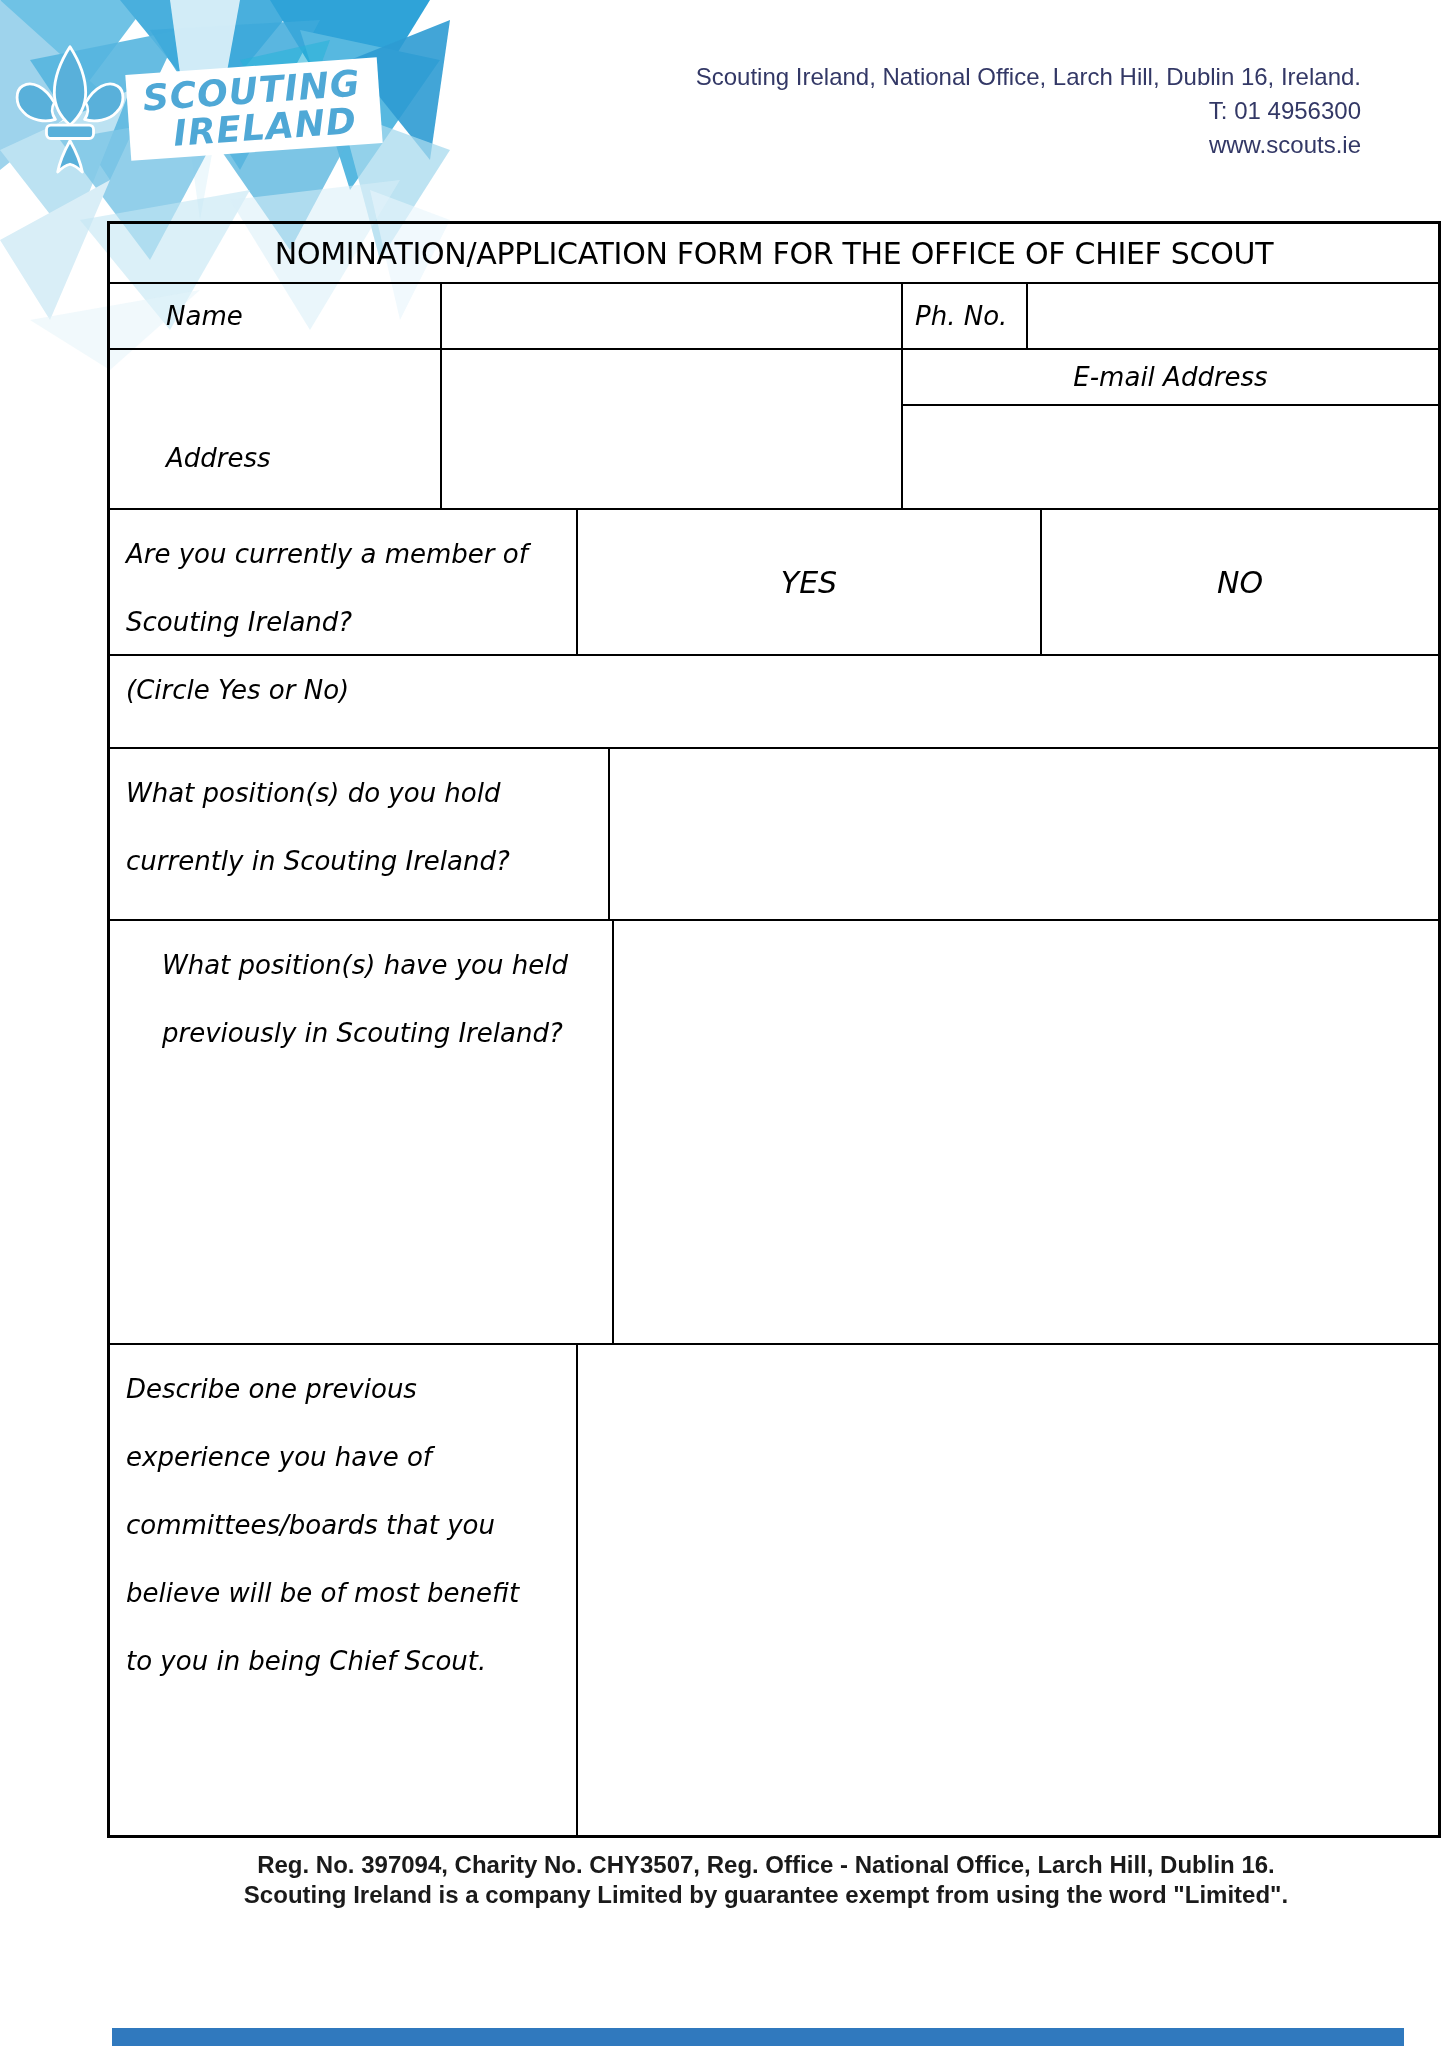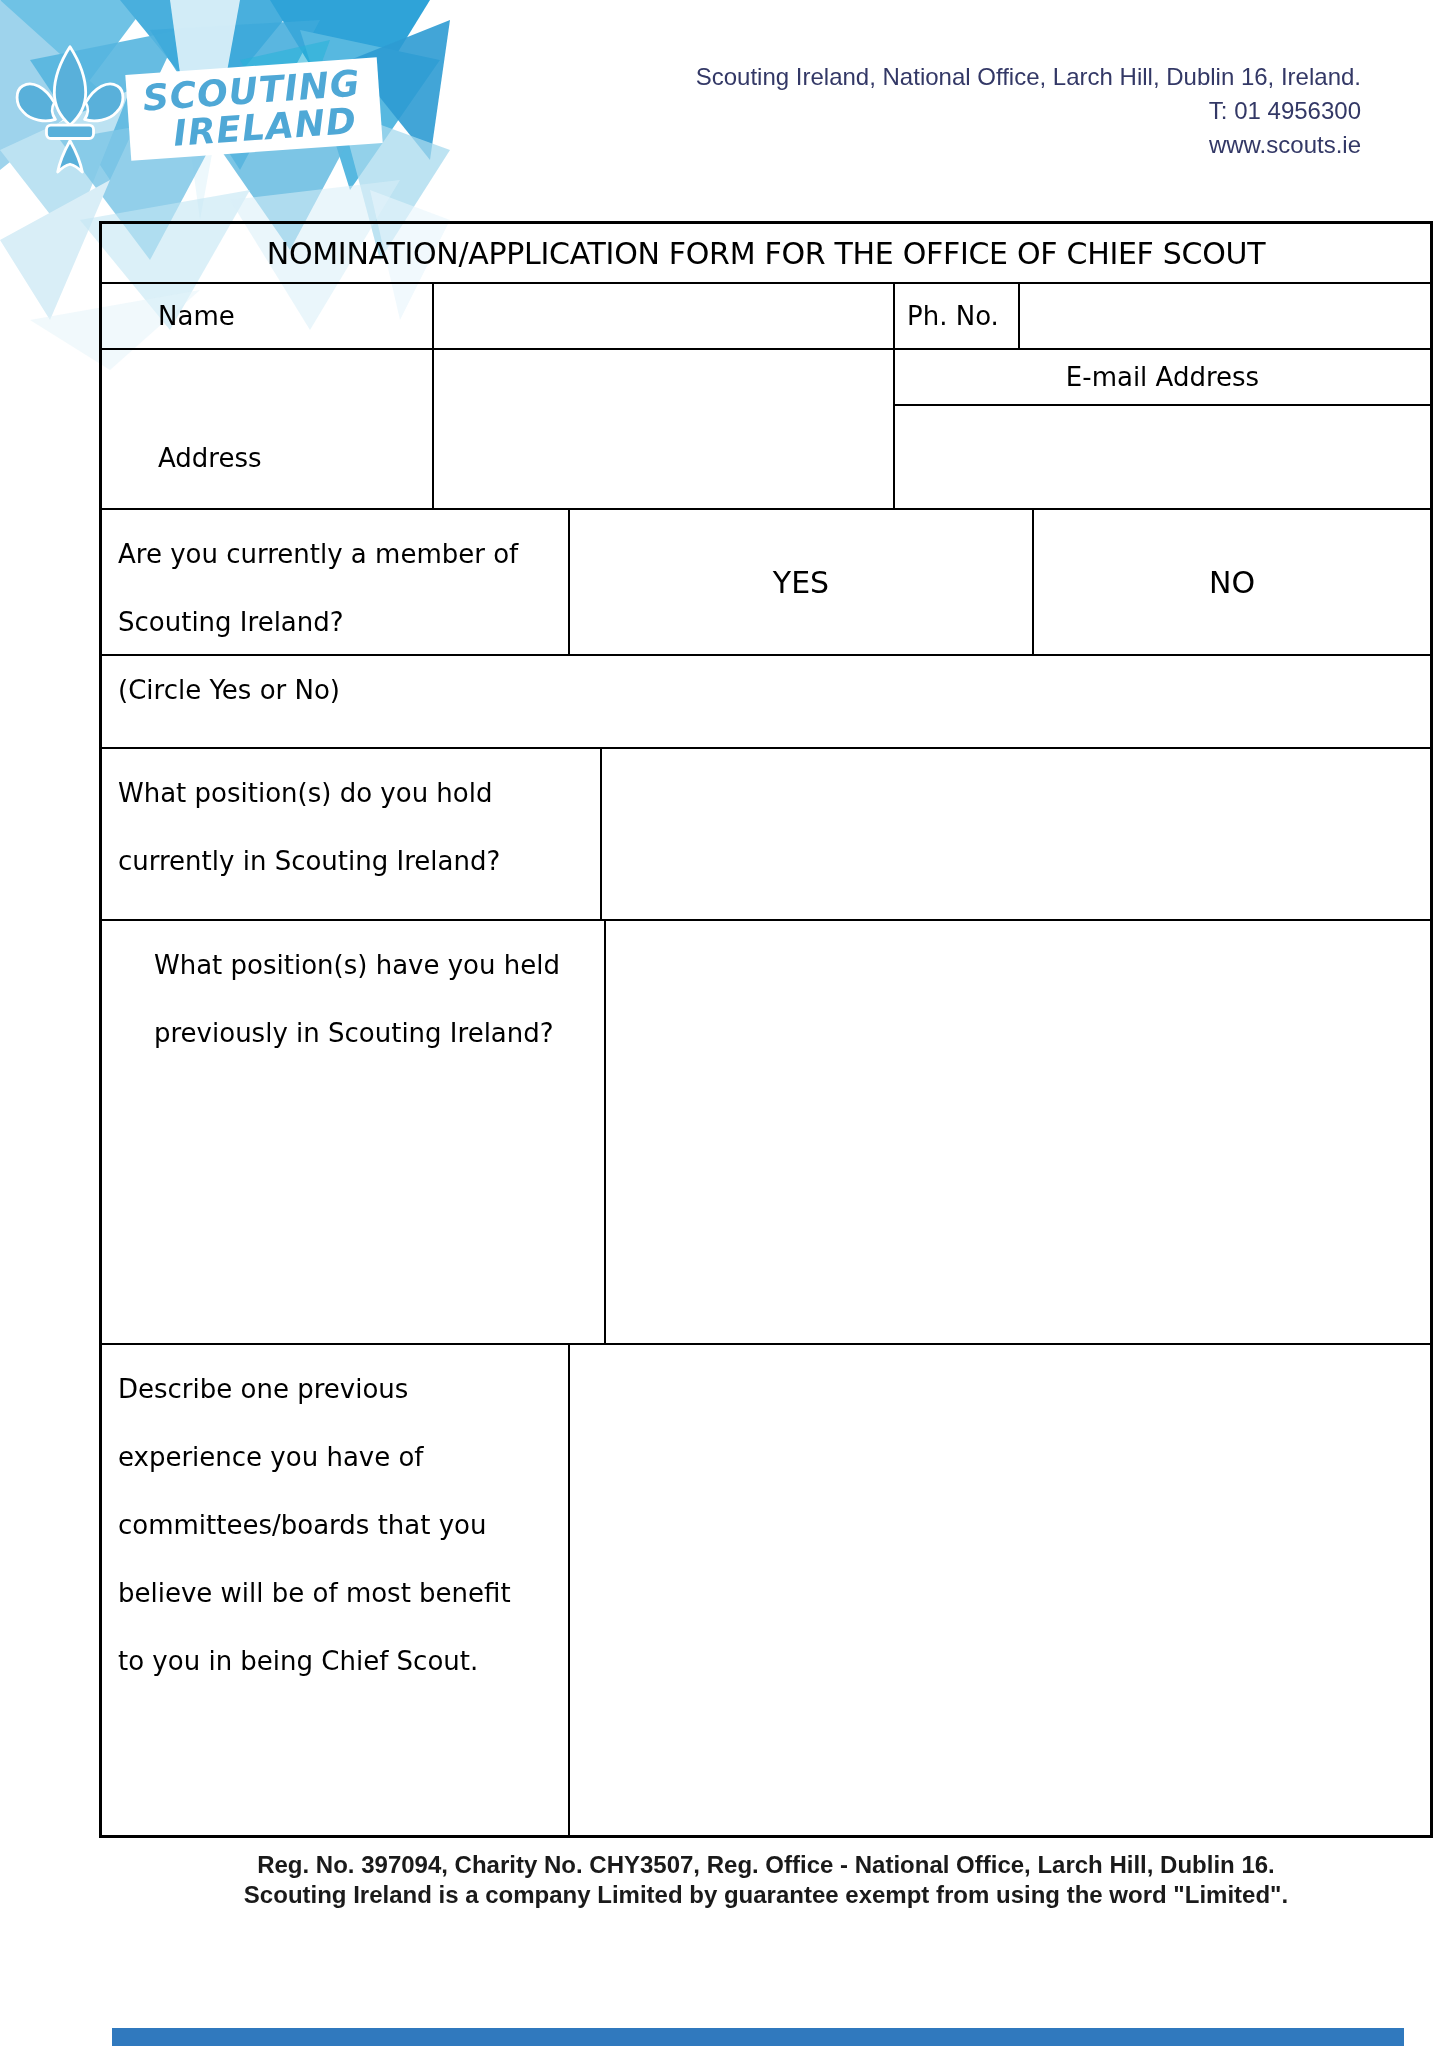--- a/index.html
+++ b/index.html
@@ -25,26 +25,26 @@
 
   
   .contact{
     position:absolute;top:60px;right:88px;text-align:right;z-index:2;
     font-family:"Liberation Sans",sans-serif;font-size:24px;line-height:34px;color:#333866;
   }
   .contact div{white-space:nowrap;}
 
   
   .form{
-    position:absolute;left:99px;top:221px;width:1334px;height:1617px;z-index:2;
+    position:absolute;left:107px;top:221px;width:1334px;height:1617px;z-index:2;
     border:3px solid #000;display:flex;flex-direction:column;background:transparent;
   }
   .row{display:flex;border-top:2px solid #000;min-height:0;}
   .row:first-child{border-top:none;}
-  .cell{border-left:2px solid #000;min-width:0;}
+  .cell{border-left:2px solid #000;min-width:0;font-style:italic;}
   .cell:first-child{border-left:none;}
 
   .title-row{height:58px;align-items:center;justify-content:center;}
   .form-title{font-size:30px;letter-spacing:-0.3px;text-align:center;}
 
   .name-row{height:66px;}
   .addr-row{height:160px;}
   .yesno-row{height:146px;}
   .howlong-row{height:93px;}
   .current-row{height:172px;gap:32px;}

